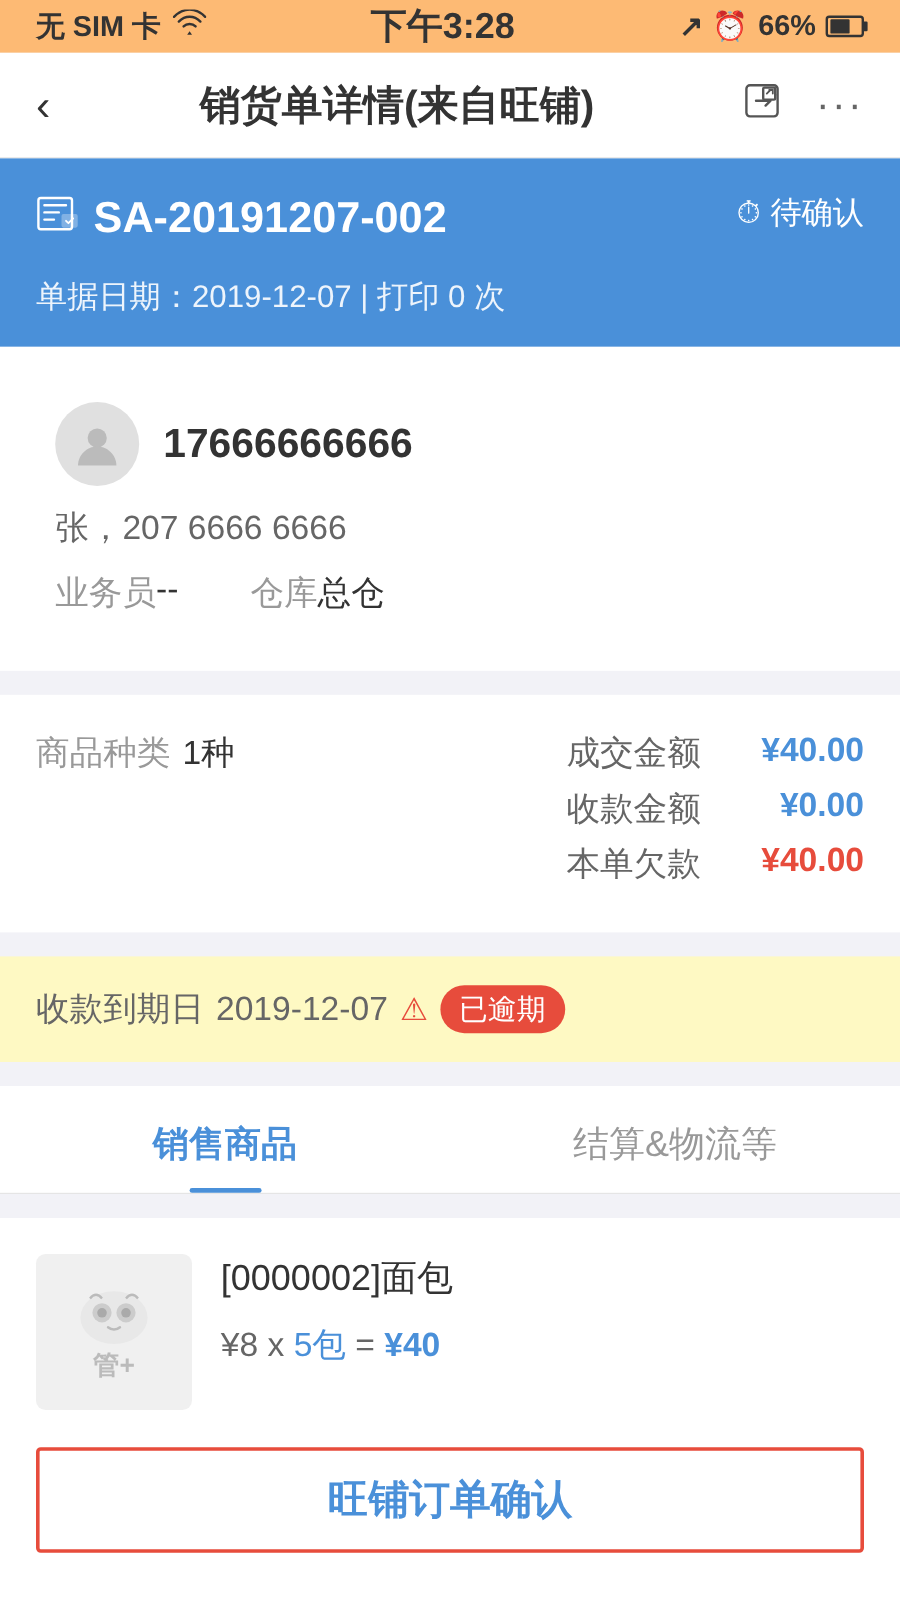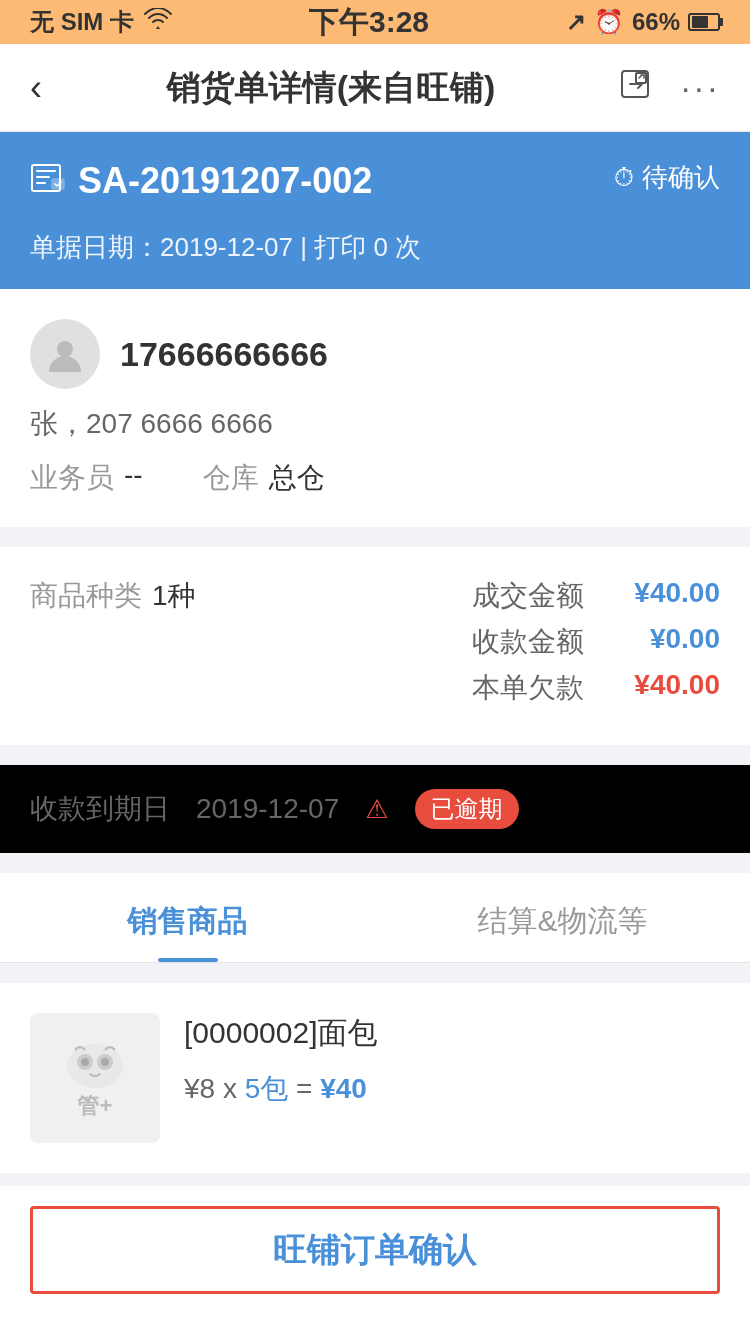--- a/index.html
+++ b/index.html
@@ -86,21 +86,21 @@
 
     
     .card {
       background: #fff;
       margin-bottom: 20px;
     }
 
     
     .customer-section {
       background: #fff;
-      padding: 30px;
+      padding: 46px;
       margin-bottom: 20px;
     }
     .customer-top {
       display: flex;
       align-items: center;
       gap: 20px;
       margin-bottom: 16px;
     }
     .avatar {
       width: 70px;
@@ -115,21 +115,21 @@
       flex-shrink: 0;
     }
     .customer-phone { font-size: 34px; font-weight: 600; color: #333; }
     .customer-info { font-size: 28px; color: #666; margin-bottom: 16px; }
     .customer-meta {
       display: flex;
       gap: 60px;
       font-size: 28px;
       color: #666;
     }
-    .meta-item { display: flex; gap: 10px; }
+    .meta-item { display: flex; }
     .meta-label { color: #999; }
     .meta-value { color: #333; }
 
     
     .stats-section {
       background: #fff;
       padding: 30px;
       margin-bottom: 20px;
       display: flex;
       justify-content: space-between;
@@ -147,26 +147,26 @@
       gap: 16px;
       margin-bottom: 8px;
       font-size: 28px;
     }
     .stat-label { color: #666; }
     .stat-value { color: #4a90d9; font-weight: 600; min-width: 120px; text-align: right; }
     .stat-value.red { color: #e74c3c; }
 
     
     .overdue-section {
-      background: #000000;
+      background: #fef9c3;
       padding: 24px 30px;
       margin-bottom: 20px;
       display: flex;
       align-items: center;
-      gap: 26px;
+      gap: 10px;
       font-size: 28px;
       color: #666;
     }
     .overdue-badge {
       background: #e74c3c;
       color: #fff;
       border-radius: 20px;
       padding: 4px 16px;
       font-size: 24px;
     }

